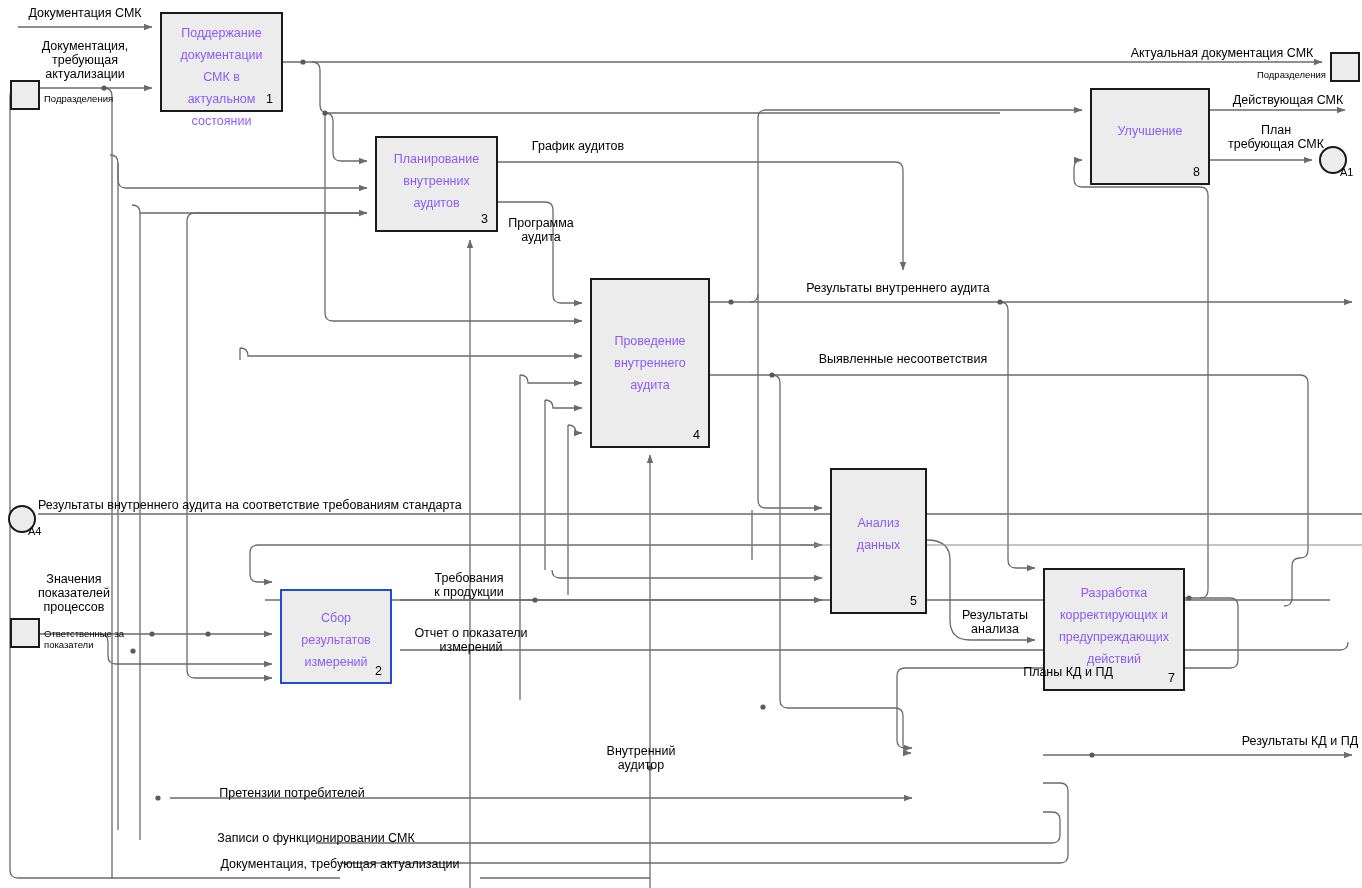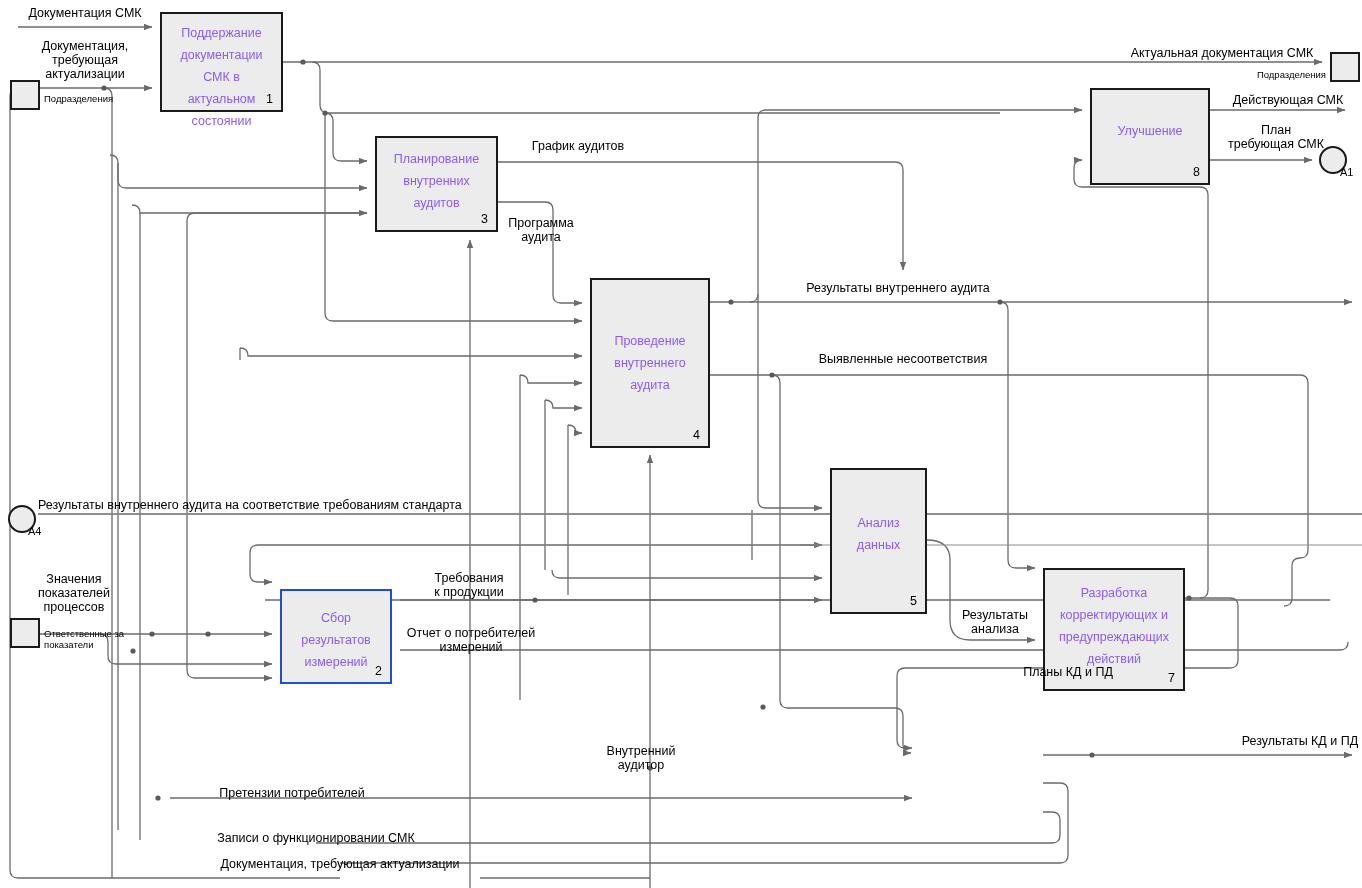--- a/index.html
+++ b/index.html
@@ -228,21 +228,21 @@
   <div>показателей</div>
   <div>процессов</div>
 </div>
 
 <div class="lbl ctr" style="left:469px;top:571px;">
   <div>Требования</div>
   <div>к продукции</div>
 </div>
 
 <div class="lbl ctr" style="left:471px;top:626px;">
-  <div>Отчет о потребителей</div>
+  <div>Отчет о показатели</div>
   <div>измерений</div>
 </div>
 
 <div class="lbl ctr" style="left:995px;top:608px;">
   <div>Результаты</div>
   <div>анализа</div>
 </div>
 
 <div class="lbl ctr" style="left:1068px;top:665px;">Планы КД и ПД</div>
 

